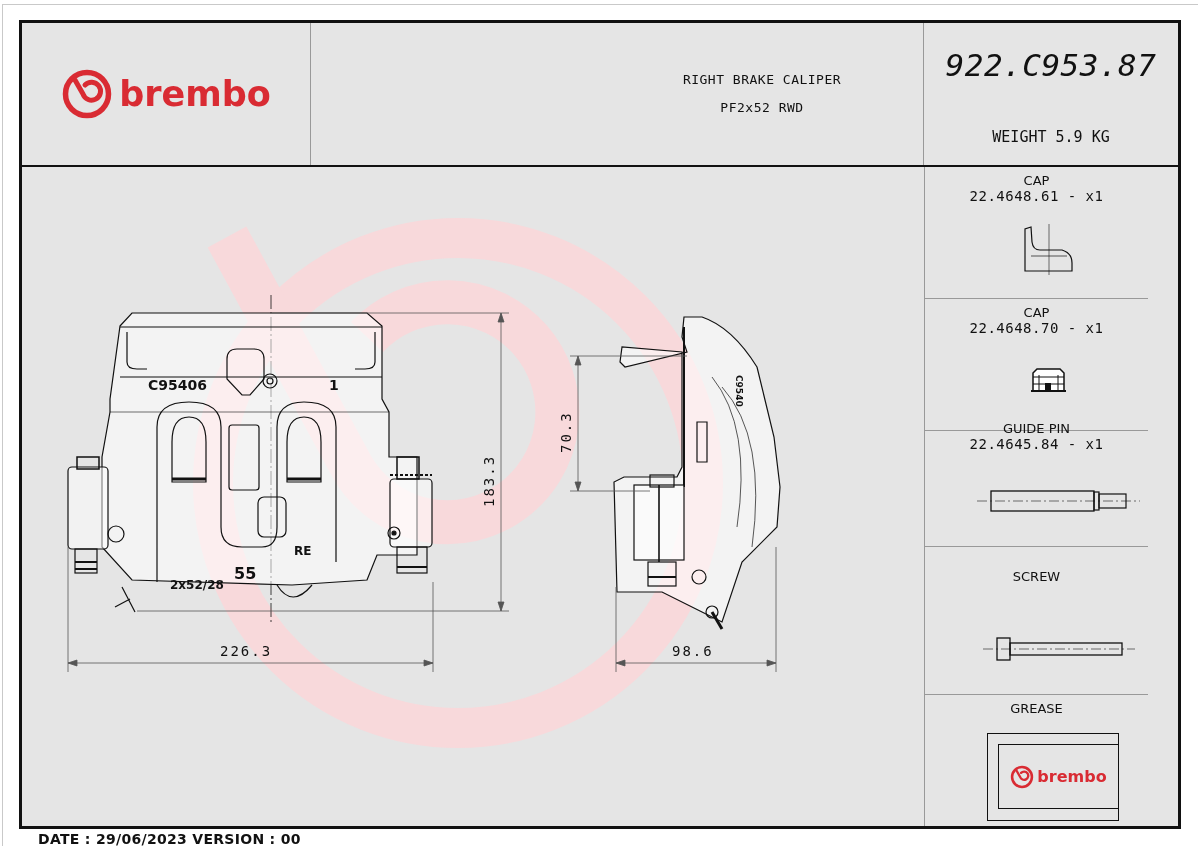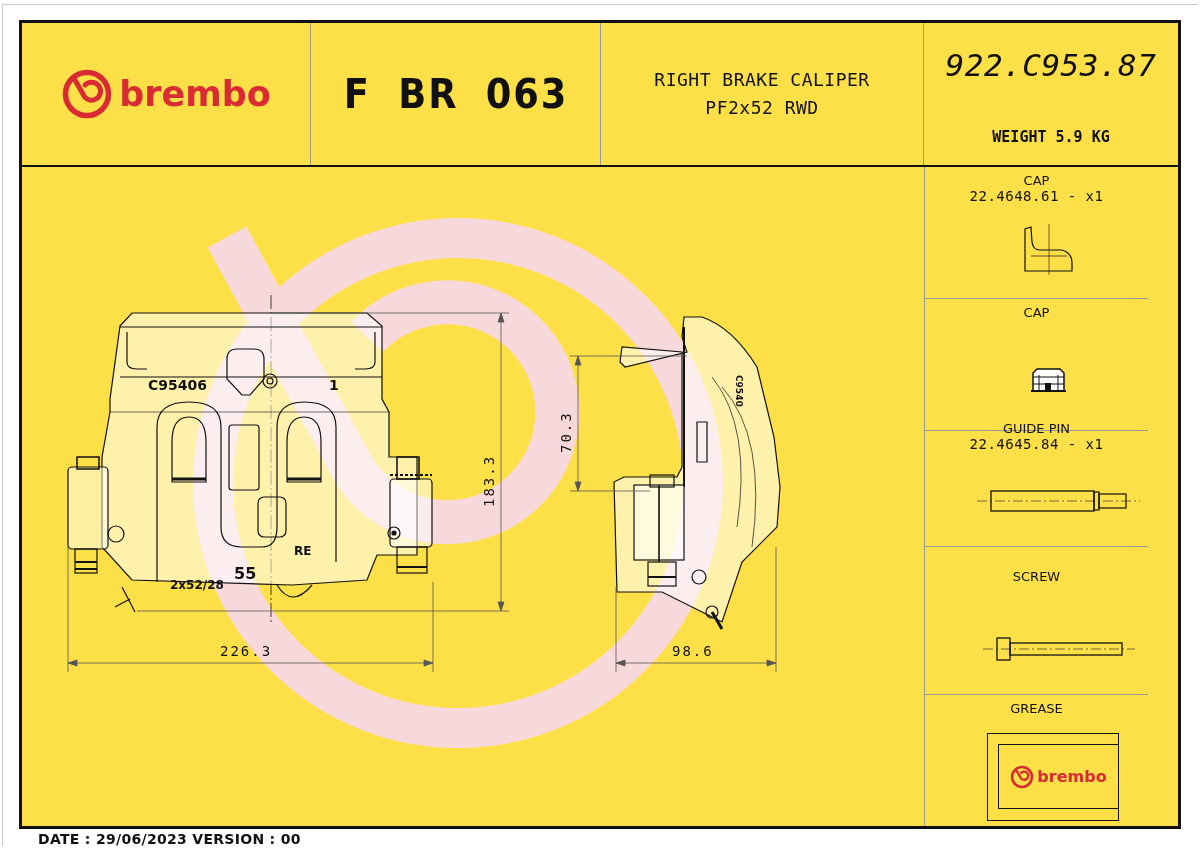--- a/index.html
+++ b/index.html
@@ -6,31 +6,31 @@
   body {
     width:1200px; height:848px; background:#ffffff; position:relative; overflow:hidden;
     font-family: "DejaVu Sans Mono", "Liberation Mono", monospace; color:#111;
   }
   .page-frame {
     position:absolute; left:2px; top:4px; width:1196px; height:842px;
     border:1px solid #c9c9c9; border-bottom:none; border-right:none; box-sizing:border-box;
   }
   .sheet {
     position:absolute; left:19px; top:20px; width:1162px; height:809px;
-    border:3px solid #111; box-sizing:border-box; background:#fde047;
+    border:3px solid #111; box-sizing:border-box; background:#e5e5e5;
   }
   
   .hdr { position:absolute; top:0; height:142px; box-sizing:border-box; }
   .hdr-logo { left:0; width:289px; border-right:1px solid #999; display:flex; align-items:center; justify-content:center; }
   .hdr-code { left:289px; width:290px; border-right:1px solid #999; display:flex; align-items:center; justify-content:center; }
   .hdr-title { left:579px; width:323px; border-right:1px solid #999; display:flex; flex-direction:column; align-items:center; justify-content:center; }
   .hdr-part { left:902px; width:254px; display:flex; flex-direction:column; align-items:center; justify-content:center; }
   .hdr-rule { position:absolute; left:0; right:0; top:142px; height:0; border-top:2px solid #111; }
   .code-text { font-family:"DejaVu Sans", "Liberation Sans", sans-serif; font-weight:bold; font-size:40px; letter-spacing:2px; word-spacing:14px; transform:scaleX(0.92); }
-  .title-line { font-size:18px; line-height:28px; letter-spacing:0.5px; }
+  .title-line { font-size:13px; line-height:28px; letter-spacing:0.5px; }
   .part-number { font-size:31px; letter-spacing:0.5px; margin-top:4px;font-style:italic; }
   .weight { font-size:15px; margin-top:10px; font-weight:bold; }
 
   .logo { display:flex; align-items:center; gap:6px; }
   .logo-text { font-family:"DejaVu Sans", "Liberation Sans", sans-serif; font-weight:bold; font-size:35px; letter-spacing:0px; }
 
   
   .kit-col { position:absolute; left:902px; top:144px; width:224px; bottom:0; border-left:1px solid #999; box-sizing:border-box; }
   .kit-cell { position:absolute; left:0; right:0; height:132px; border-bottom:1px solid #999; box-sizing:border-box; text-align:center; }
   .kit-cell:last-child { border-bottom:none; }
@@ -53,32 +53,29 @@
   <div class="hdr hdr-logo">
     <div class="logo">
       <svg width="52" height="52" viewBox="0 0 52 52">
         <circle cx="26" cy="26" r="21.5" fill="none" stroke="#d92b33" stroke-width="5.5"></circle>
         <path d="M14 12 L22 26 A9 9 0 1 0 24 17" fill="none" stroke="#d92b33" stroke-width="5" stroke-linecap="round"></path>
       </svg>
       <span class="logo-text" style="color:#d92b33">brembo</span>
     </div>
   </div>
 
-  <div class="hdr hdr-code">
-    <span class="code-text">F BR 063</span>
-  </div>
 
   <div class="hdr hdr-title">
     <div class="title-line">RIGHT BRAKE CALIPER</div>
     <div class="title-line">PF2x52 RWD</div>
   </div>
 
   <div class="hdr hdr-part">
     <div class="part-number">922.C953.87</div>
-    <div class="weight" style="font-family:'DejaVu Sans Mono', monospace; font-weight:bold;margin-top:45px;">WEIGHT 5.9 KG</div>
+    <div class="weight" style="font-family:'DejaVu Sans Mono', monospace; font-weight:normal;margin-top:45px;">WEIGHT 5.9 KG</div>
   </div>
 
   <div class="hdr-rule"></div>
 
   <div class="drawing">
     <svg width="902" height="662" viewBox="0 0 902 662" style="position:absolute;left:0;top:0;">
 
       <g opacity="1">
         <circle cx="436" cy="316" r="245" fill="none" stroke="#f8d9db" stroke-width="40"></circle>
         <path d="M205 70 L330 300 A110 110 0 1 0 345 170" fill="none" stroke="#f8d9db" stroke-width="44"></path>
@@ -189,20 +186,21 @@
       <div class="kit-name">CAP</div>
       <div class="kit-code">22.4648.61 - x1</div>
       <svg class="kit-svg" viewBox="0 0 256 90">
         <line x1="124" y1="17" x2="124" y2="68" stroke="#111" stroke-width="0.6"></line>
         <path d="M100 64 L100 22 L106 20 L107 35 Q108 43 115 43 L137 43 Q147 46 147 56 L147 64 Z" fill="none" stroke="#111" stroke-width="1.2"></path>
         <line x1="106" y1="49" x2="142" y2="49" stroke="#111" stroke-width="0.7"></line>
       </svg>
     </div>
     <div class="kit-cell" style="top:132px;">
       <div class="kit-name">CAP</div>
+      <div class="kit-code">22.4648.70 - x1</div>
       <svg class="kit-svg" viewBox="0 0 256 90">
         <path d="M108 34 L112 30 L135 30 L139 34 L139 52 L108 52 Z" fill="#fff" stroke="#111" stroke-width="1.5"></path>
         <line x1="108" y1="38" x2="139" y2="38" stroke="#111" stroke-width="1"></line>
         <line x1="108" y1="45" x2="139" y2="45" stroke="#111" stroke-width="1"></line>
         <line x1="114" y1="36" x2="114" y2="52" stroke="#111" stroke-width="1"></line>
         <line x1="133" y1="36" x2="133" y2="52" stroke="#111" stroke-width="1"></line>
         <rect x="120" y="44" width="6" height="9" fill="#111"></rect>
         <line x1="106" y1="52" x2="141" y2="52" stroke="#111" stroke-width="2"></line>
       </svg>
     </div>

